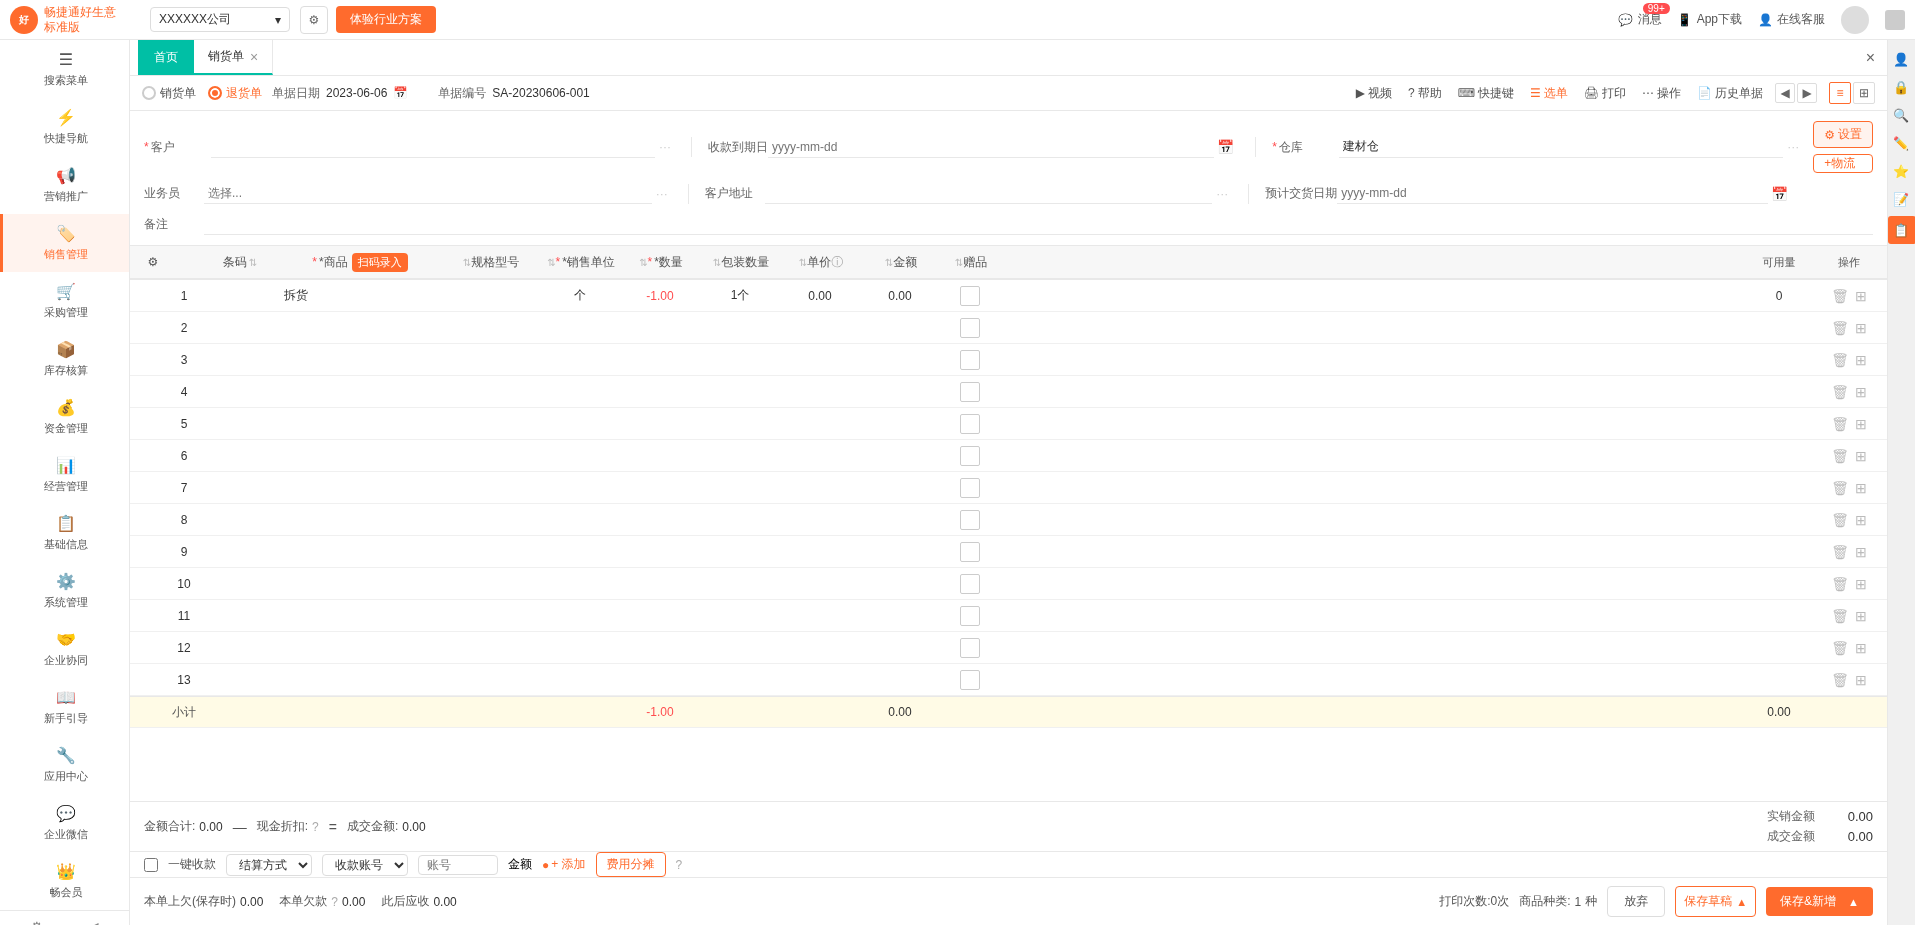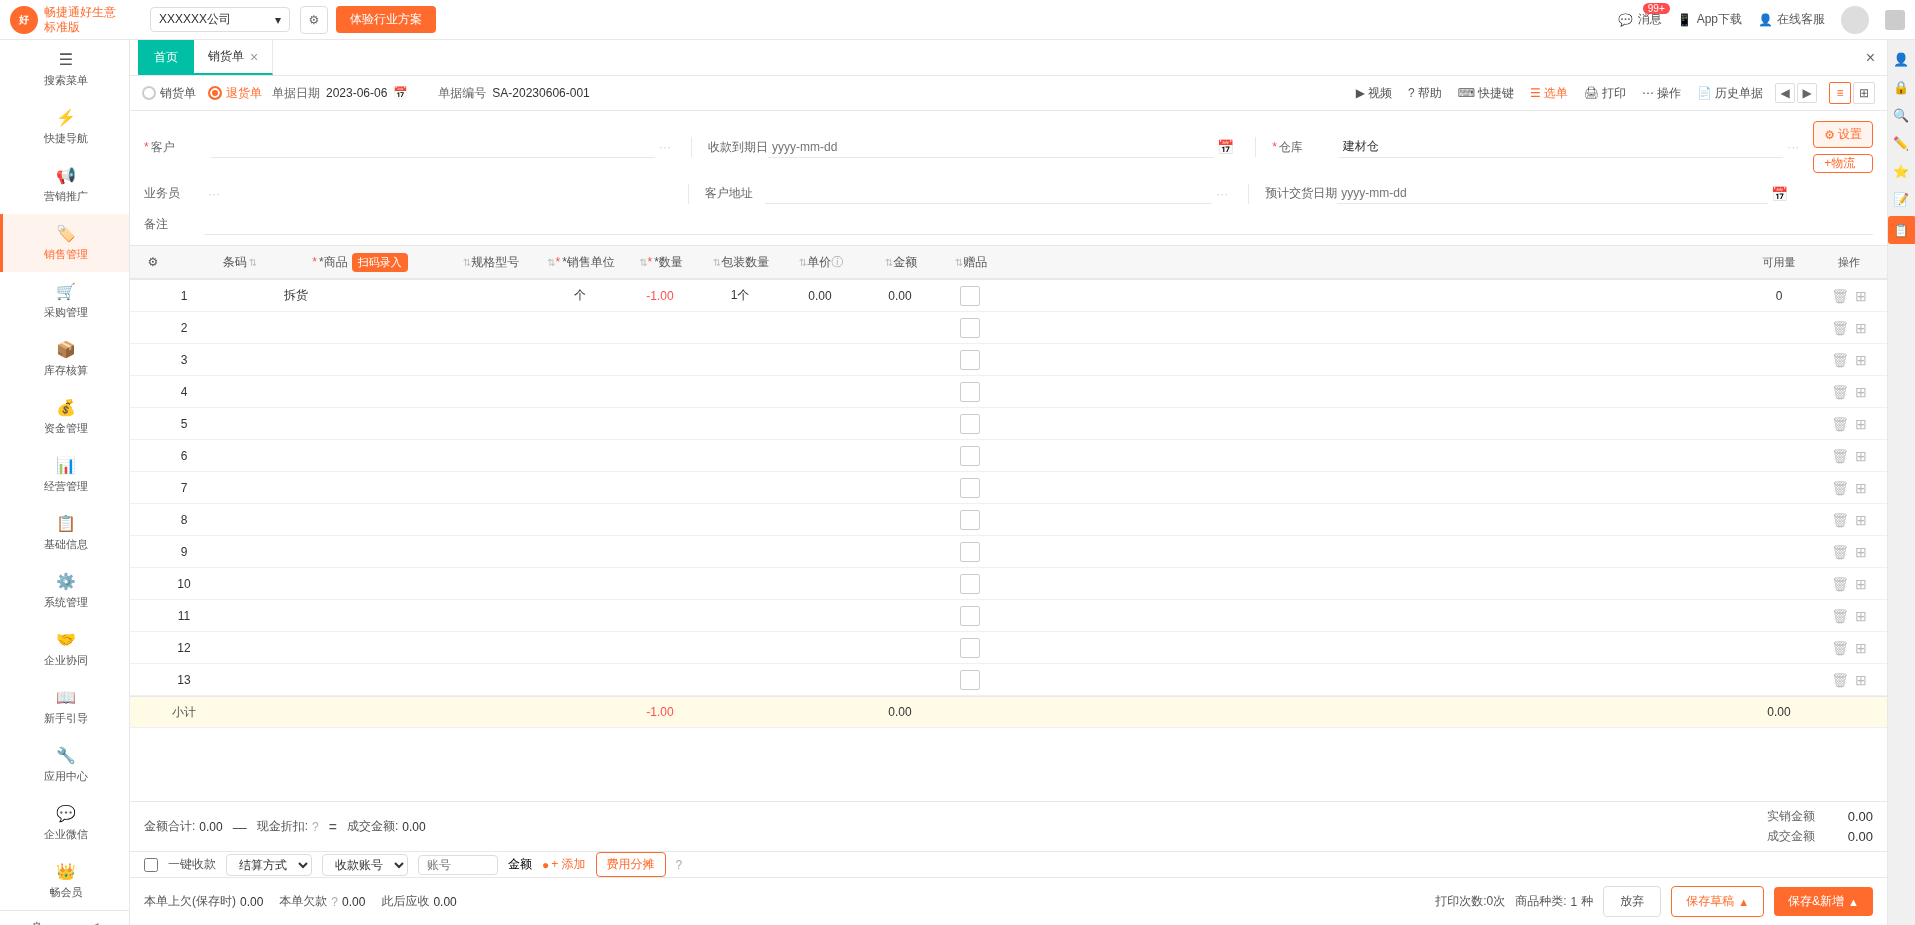--- a/index.html
+++ b/index.html
@@ -118,22 +118,22 @@
     .amount-value { color: #333; font-size: 13px; font-weight: 500; min-width: 50px; text-align: right; }
 
     
     .footer-bar { background: #fff; border-top: 1px solid #e8e8e8; padding: 8px 14px; display: flex; align-items: center; gap: 16px; }
     .footer-item { display: flex; align-items: center; gap: 4px; color: #555; font-size: 12px; }
     .footer-value { color: #333; font-weight: 500; }
     .footer-right { margin-left: auto; display: flex; align-items: center; gap: 10px; }
     .print-count { color: #555; font-size: 12px; }
     .product-count { display: flex; align-items: center; gap: 4px; color: #555; }
     .discard-btn { border: 1px solid #ddd; background: #fff; color: #555; border-radius: 4px; padding: 6px 16px; cursor: pointer; font-size: 12px; }
-    .save-draft-btn { border: 1px solid #ff6b2d; background: #fff; color: #ff6b2d; border-radius: 4px; padding: 6px 14px; cursor: pointer; font-size: 12px; display: flex; align-items: center; gap: 4px; }
-    .save-new-btn { background: #ff6b2d; color: #fff; border: none; border-radius: 4px; padding: 6px 14px; cursor: pointer; font-size: 12px; display: flex; align-items: center; gap: 4px; }
+    .save-draft-btn { border: 1px solid #ff6b2d; background: #fff; color: #ff6b2d; border-radius: 4px; padding: 6px 8px; cursor: pointer; font-size: 12px; display: flex; align-items: center; gap: 4px; }
+    .save-new-btn { background: #ff6b2d; color: #fff; border: none; border-radius: 4px; padding: 6px 14px; cursor: pointer; font-size: 12px; display: flex; align-items: center; gap: 12px; }
     .btn-arrow { font-size: 11px; }
 
     
     .right-tools { width: 28px; background: #f0f0f0; display: flex; flex-direction: column; align-items: center; padding: 8px 0; gap: 6px; border-left: 1px solid #e8e8e8; }
     .right-tool-btn { width: 22px; height: 22px; display: flex; align-items: center; justify-content: center; cursor: pointer; color: #666; font-size: 13px; border-radius: 3px; }
     .right-tool-btn.active { background: #ff6b2d; color: #fff; }
 
     
     .col-index { width: 32px; }
     .col-barcode { width: 80px; }
@@ -358,20 +358,21 @@
             <button class="settings-btn">
               <span>⚙</span>
               <span>设置</span>
             </button>
             <button class="logistics-btn">+物流</button>
           </div>
         </div>
         <div class="fields-row">
           <div class="field-item" style="flex:1.2">
             <span class="field-label">业务员</span>
+            <input class="field-input placeholder-gray" style="min-width: 200px;" placeholder="选择...">
             <span class="field-dots">···</span>
           </div>
           <div class="field-divider"></div>
           <div class="field-item" style="flex:1.2">
             <span class="field-label">客户地址</span>
             <input class="field-input" style="min-width: 180px;">
             <span class="field-dots">···</span>
           </div>
           <div class="field-divider"></div>
           <div class="field-item" style="flex:1.2">

